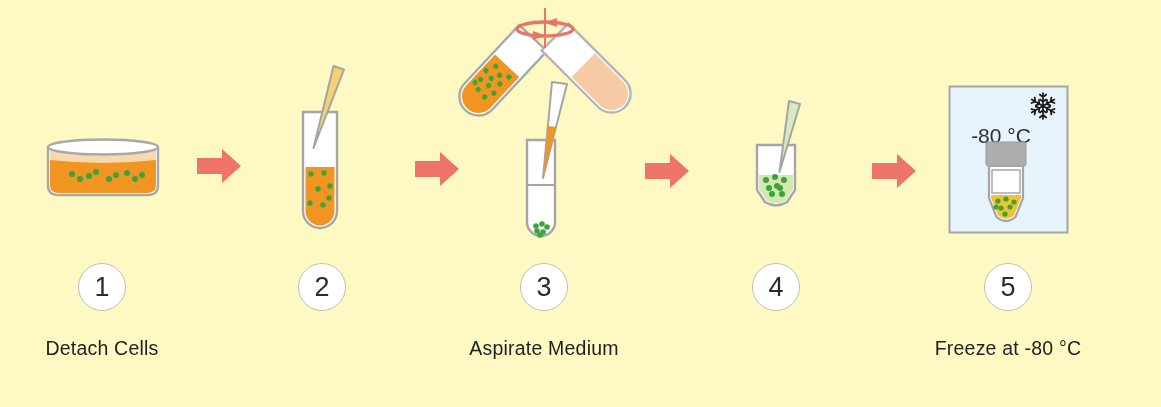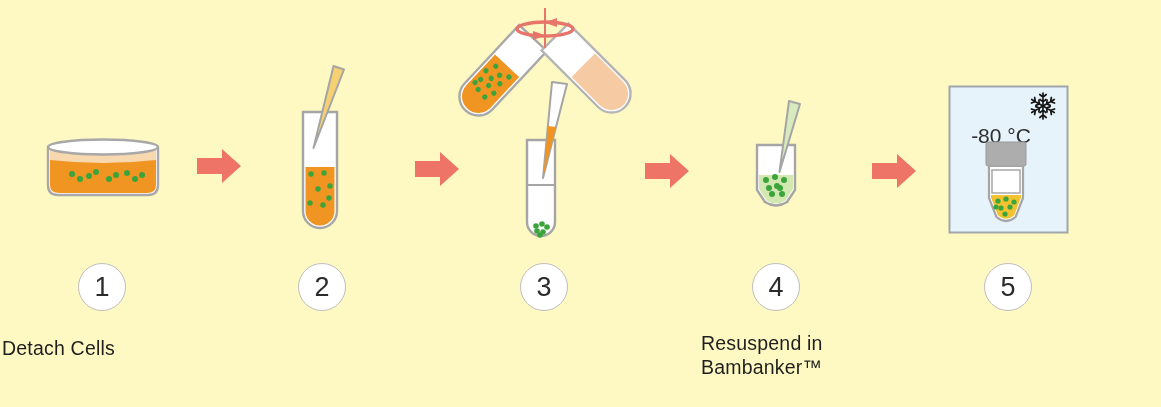--- a/index.html
+++ b/index.html
@@ -8,21 +8,21 @@
     font-family:"Liberation Sans","DejaVu Sans",sans-serif;color:#262626;
   }
   .graphic{position:absolute;}
   .arrow{position:absolute;width:44px;height:34px;}
   .step-num{
     position:absolute;top:263px;width:48px;height:48px;border:1.5px solid #BEBEBE;
     border-radius:50%;display:flex;align-items:center;justify-content:center;
     font-size:27px;color:#2B2B2B;background:#fff;box-sizing:border-box;
   }
   .step-label{
-    position:absolute;top:336px;width:200px;text-align:left;
+    position:absolute;top:336px;width:200px;text-align:center;
     font-size:19.5px;line-height:24px;color:#1f1f1f;letter-spacing:.2px;
   }
   .step-label.narrow{width:150px;top:331px;}
 </style>
 </head>
 <body>
 
 <div class="canvas">
 
   <svg class="graphic" style="left:44px;top:134px" width="118" height="66" viewBox="0 0 118 66">
@@ -179,15 +179,16 @@
     </g>
   </svg>
 
   <div class="step-num" style="left:78px">1</div>
   <div class="step-num" style="left:298px">2</div>
   <div class="step-num" style="left:520px">3</div>
   <div class="step-num" style="left:752px">4</div>
   <div class="step-num" style="left:984px">5</div>
 
   <div class="step-label" style="left:2px">Detach Cells</div>
-  <div class="step-label narrow" style="left:701px">Resuspend in Bambanker™</div>
+  <div class="step-label" style="left:444px">Aspirate Medium</div>
+  <div class="step-label" style="left:908px">Freeze at -80 °C</div>
 
 </div>
 
 </body></html>

